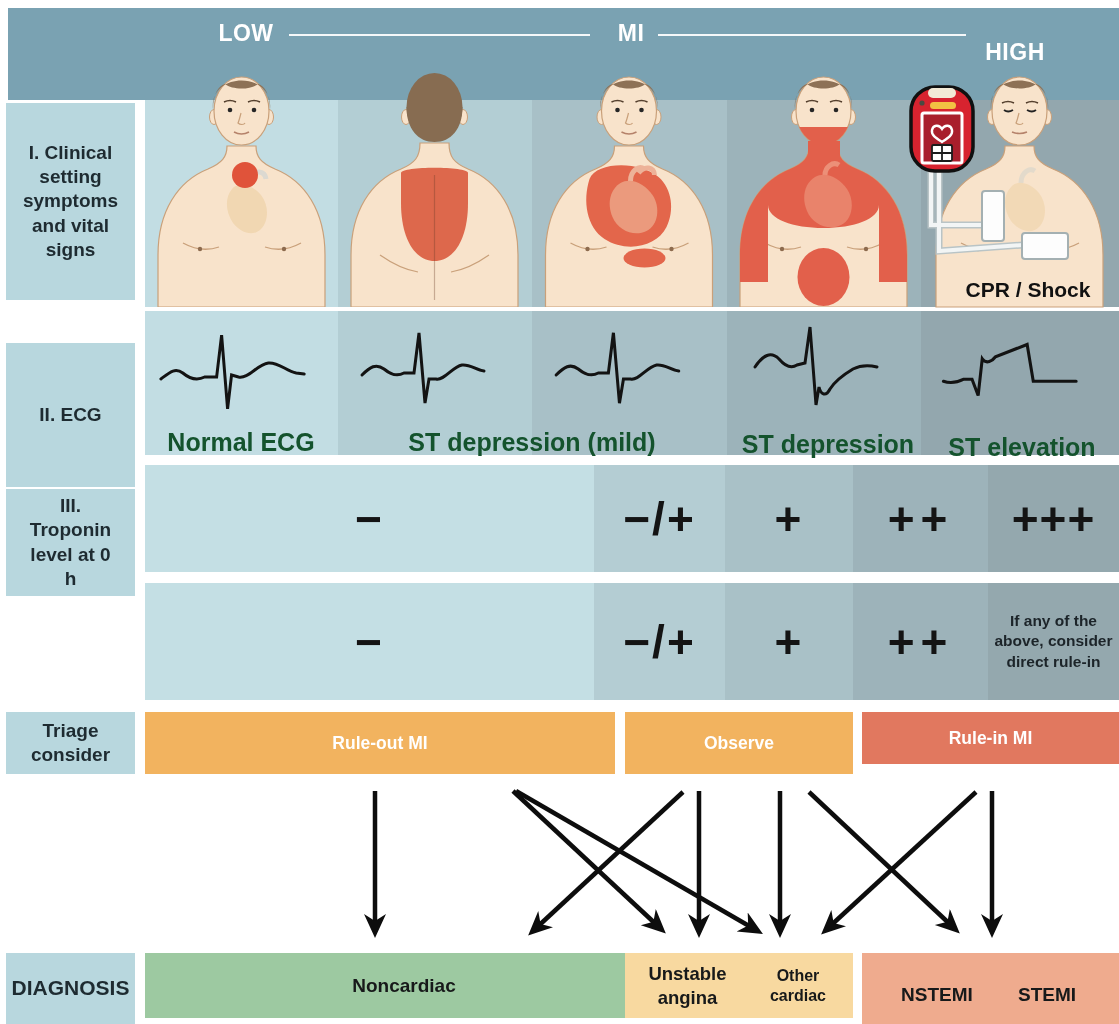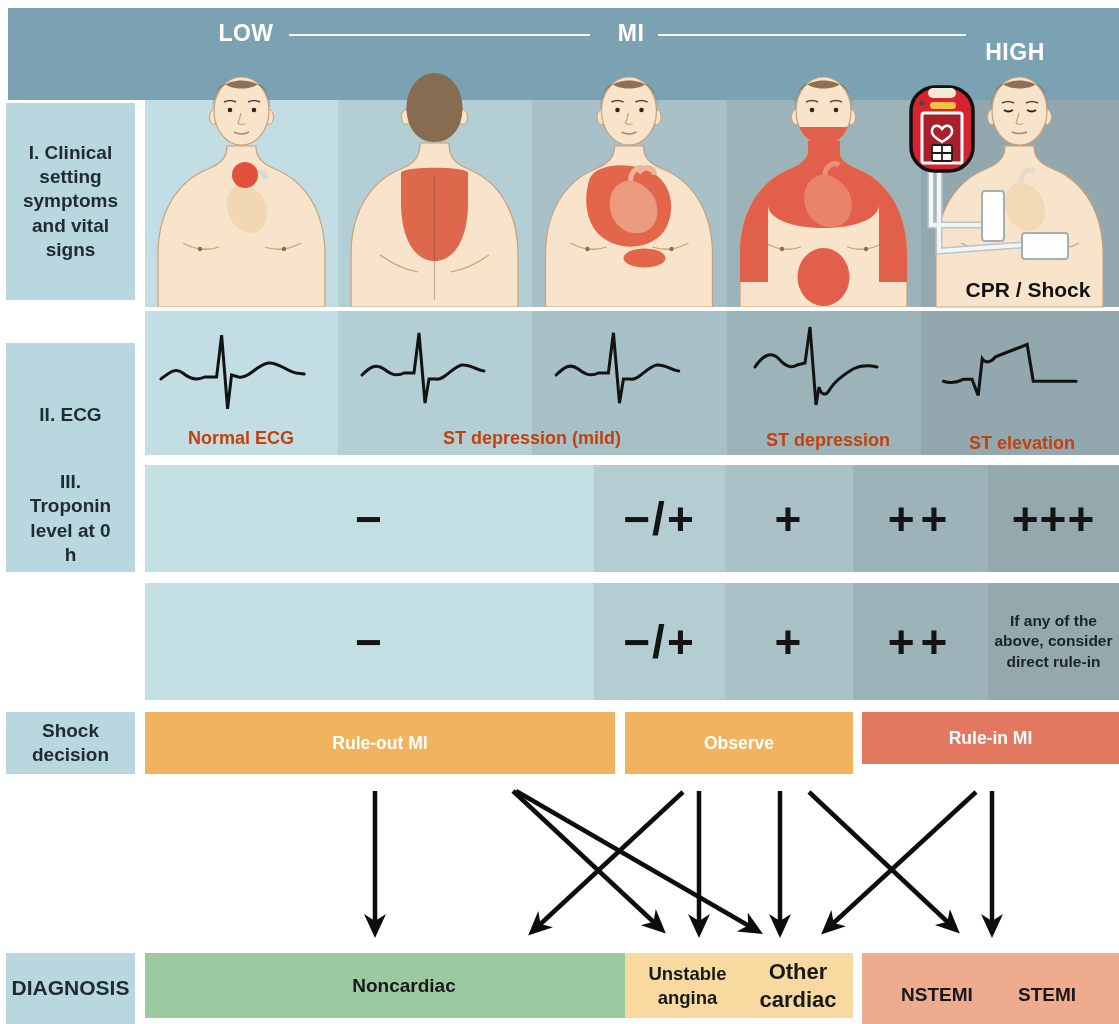--- a/index.html
+++ b/index.html
@@ -11,21 +11,21 @@
   .hlabel{top:20px;color:#ffffff;font-size:23px;font-weight:600;letter-spacing:.5px;text-align:center;}
   .hline{top:34px;height:2px;background:rgba(255,255,255,.92);}
   
   .label-cell{left:6px;width:129px;background:#b8d7de;color:#1e2b31;font-size:19px;font-weight:600;
               display:flex;align-items:center;justify-content:center;text-align:center;line-height:1.28;
               padding:0 20px;box-sizing:border-box;}
   
   .cell{box-sizing:border-box;}
   .sym{font-weight:700;font-size:46px;color:#141414;display:flex;align-items:center;justify-content:center;
        letter-spacing:2px;}
-  .caption{font-size:18px;font-weight:600;color:#c2410c;text-align:center;}
+  .caption{font-size:25px;font-weight:600;color:#14532d;text-align:center;}
   .note{font-size:15.5px;font-weight:600;color:#1c2429;display:flex;align-items:center;justify-content:center;
         text-align:center;line-height:1.32;padding:0 6px;box-sizing:border-box;}
   .triage-box{display:flex;align-items:center;justify-content:center;color:#ffffff;
               font-size:17.5px;font-weight:600;}
   .diag-box{display:flex;align-items:center;justify-content:center;color:#17191a;
             font-size:19px;font-weight:600;padding-left:24px;}
   .diag-sub{position:absolute;top:0;height:100%;display:flex;align-items:center;justify-content:center;
             text-align:center;line-height:1.25;}
   .cpr{font-size:21px;font-weight:700;color:#111;text-align:center;}
   svg{display:block;}
@@ -37,22 +37,22 @@
 
   <div class="abs header-band"></div>
   <div class="abs hlabel" style="left:206px;width:80px;">LOW</div>
   <div class="abs hline" style="left:289px;width:301px;"></div>
   <div class="abs hlabel" style="left:591px;width:80px;">MI</div>
   <div class="abs hline" style="left:658px;width:308px;"></div>
   <div class="abs hlabel" style="left:975px;width:80px;margin-top:19px;">HIGH</div>
 
   <div class="abs label-cell" style="top:103px;height:197px;">I. Clinical setting symptoms and vital signs</div>
   <div class="abs label-cell" style="top:311px;height:144px;margin-top:32px;">II. ECG</div>
-  <div class="abs label-cell" style="top:465px;height:107px;">III. Troponin level at 0 h</div>
-  <div class="abs label-cell" style="top:712px;height:62px;">Shock decision</div>
+  <div class="abs label-cell" style="top:489px;height:107px;">III. Troponin level at 0 h</div>
+  <div class="abs label-cell" style="top:712px;height:62px;">Triage consider</div>
   <div class="abs label-cell" style="top:953px;height:71px;font-size:21px;">DIAGNOSIS</div>
 
   <div class="abs cell" style="left:145px;top:100px;width:193px;height:207px;background:#c2dde3;"></div>
   <div class="abs cell" style="left:338px;top:100px;width:194px;height:207px;background:#b3ced4;"></div>
   <div class="abs cell" style="left:532px;top:100px;width:195px;height:207px;background:#a8c0c7;"></div>
   <div class="abs cell" style="left:727px;top:100px;width:194px;height:207px;background:#9cb3ba;"></div>
   <div class="abs cell" style="left:921px;top:100px;width:198px;height:207px;background:#93a7ae;"></div>
 
   <svg class="abs" style="left:145px;top:55px;" width="193" height="252" viewBox="0 0 193 252">
     <path d="M13,252 L13,200 C13,156 33,126 63,114 C77,108 82,102 82,91 L111,91 C111,102 116,108 130,114 C160,126 180,156 180,200 L180,252 Z" fill="#f8e3cb" stroke="#c9a07a" stroke-width="1.2"></path>
@@ -235,20 +235,20 @@
       <line x1="780" y1="791" x2="780" y2="930" marker-end="url(#ah)"></line>
       <line x1="809" y1="792" x2="954" y2="928" marker-end="url(#ah)"></line>
       <line x1="976" y1="792" x2="827" y2="929" marker-end="url(#ah)"></line>
       <line x1="992" y1="791" x2="992" y2="930" marker-end="url(#ah)"></line>
     </g>
   </svg>
 
   <div class="abs diag-box" style="left:145px;top:953px;width:470px;height:65px;background:#9dc9a1;">Noncardiac</div>
   <div class="abs" style="left:625px;top:953px;width:228px;height:65px;background:#f8d9a0;">
     <div class="diag-sub" style="left:10px;width:105px;font-size:18.5px;font-weight:600;color:#17191a;">Unstable angina</div>
-    <div class="diag-sub" style="left:128px;width:90px;font-size:22px;font-weight:600;color:#17191a;">Other cardiac</div>
+    <div class="diag-sub" style="left:128px;width:90px;font-size:16px;font-weight:600;color:#17191a;">Other cardiac</div>
   </div>
   <div class="abs" style="left:862px;top:953px;width:257px;height:83px;background:#efab8e;">
     <div class="diag-sub" style="left:25px;width:100px;font-size:19px;font-weight:600;color:#17191a;">NSTEMI</div>
     <div class="diag-sub" style="left:140px;width:90px;font-size:19px;font-weight:600;color:#17191a;">STEMI</div>
   </div>
 
 </div>
 
 </body></html>

